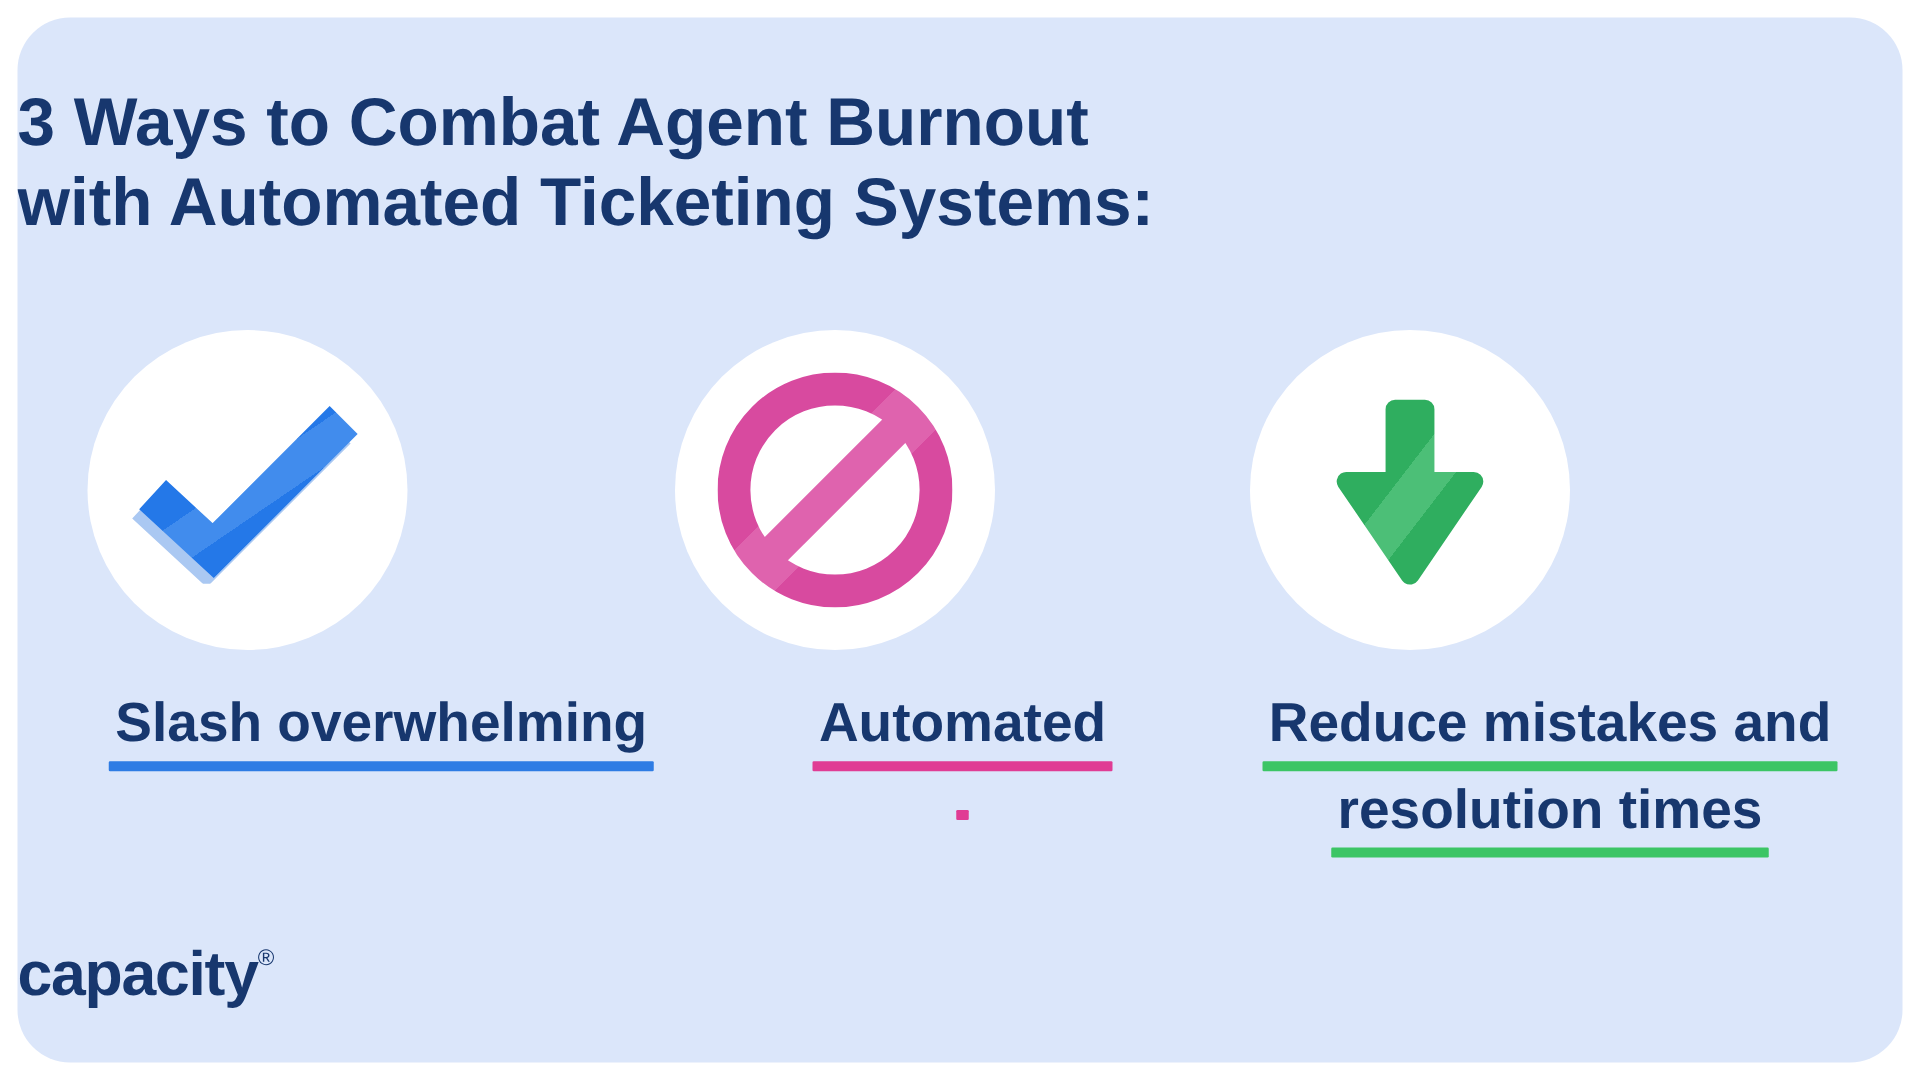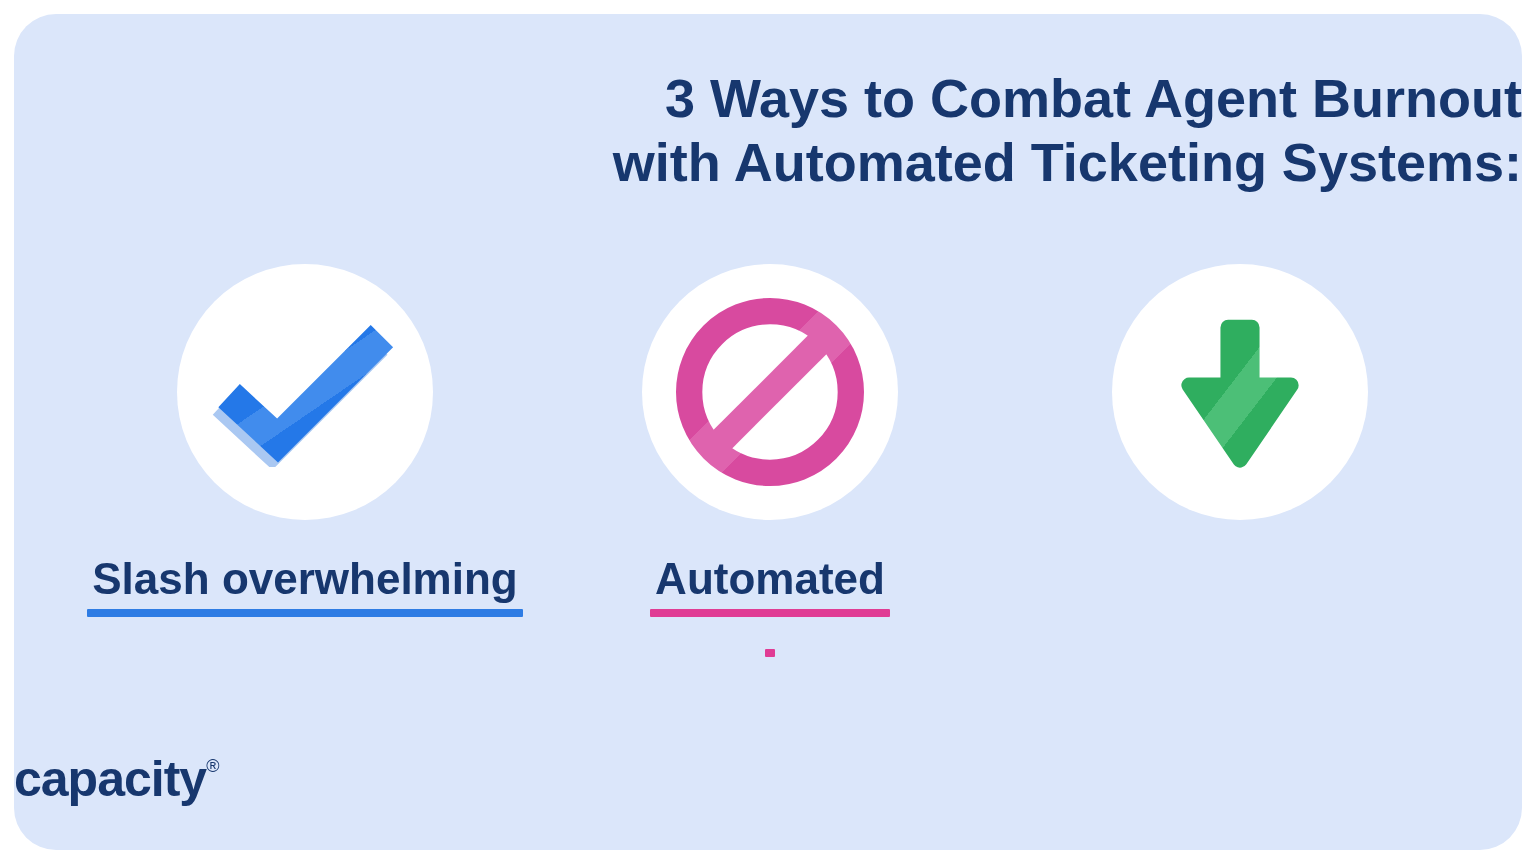--- a/index.html
+++ b/index.html
@@ -12,37 +12,36 @@
   .card {
     position: absolute;
     left: 14px; top: 14px;
     width: 1508px; height: 836px;
     background: #dbe6fa;
     border-radius: 42px;
     overflow: hidden;
   }
   .header {
     margin-top: 52px;
-    text-align: right;
+    text-align: left;
     color: #17376e;
     line-height: 64px;
     font-size: 54px;
   }
   .header .t-bold { font-weight: 700; display: block; }
   .header .t-reg  { font-weight: 700; display: block; }
   .row {
     margin-top: 70px;
     display: grid;
     grid-template-columns: 470px 460px 480px;
     padding-left: 56px;
   }
   .col {
     display: flex;
     flex-direction: column;
-    align-items: center;
   }
   .icon-circle {
     width: 256px; height: 256px;
     background: #ffffff;
     border-radius: 50%;
     display: flex;
     align-items: center;
     justify-content: center;
   }
   .label {
@@ -154,20 +153,30 @@
               <stop offset="0.42" stop-color="#2fae5f"></stop>
               <stop offset="0.42" stop-color="#4cbf77"></stop>
               <stop offset="0.62" stop-color="#4cbf77"></stop>
               <stop offset="0.62" stop-color="#2fae5f"></stop>
               <stop offset="1" stop-color="#2fae5f"></stop>
             </linearGradient>
           </defs>
           <path d="M43,12 H57 V46 H80 L50,90 L20,46 H43 Z" fill="url(#garr)" stroke="url(#garr)" stroke-width="9" stroke-linejoin="round"></path>
         </svg>
       </div>
+      <div class="label">
+        <span class="lline"><span class="lw">
+          <span>Reduce mistakes and</span>
+          <i class="bar" style="background: rgb(60, 197, 101);"></i>
+        </span></span>
+        <span class="lline"><span class="lw">
+          <span>resolution times</span>
+          <i class="bar" style="background: rgb(60, 197, 101);"></i>
+        </span></span>
+      </div>
     </div>
 
   </div>
 
   <div class="footer">
     <span class="logo"><span>capacity</span><sup>®</sup></span>
   </div>
 
 </div>
 

